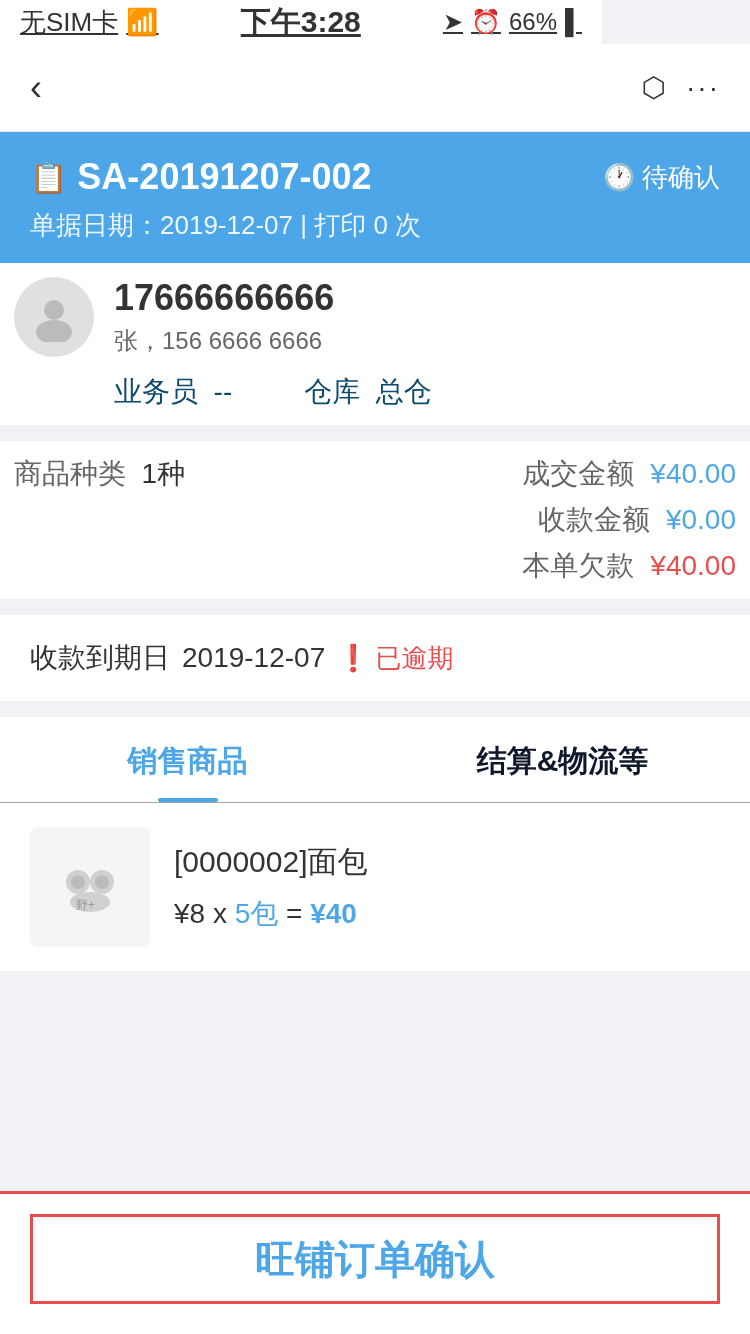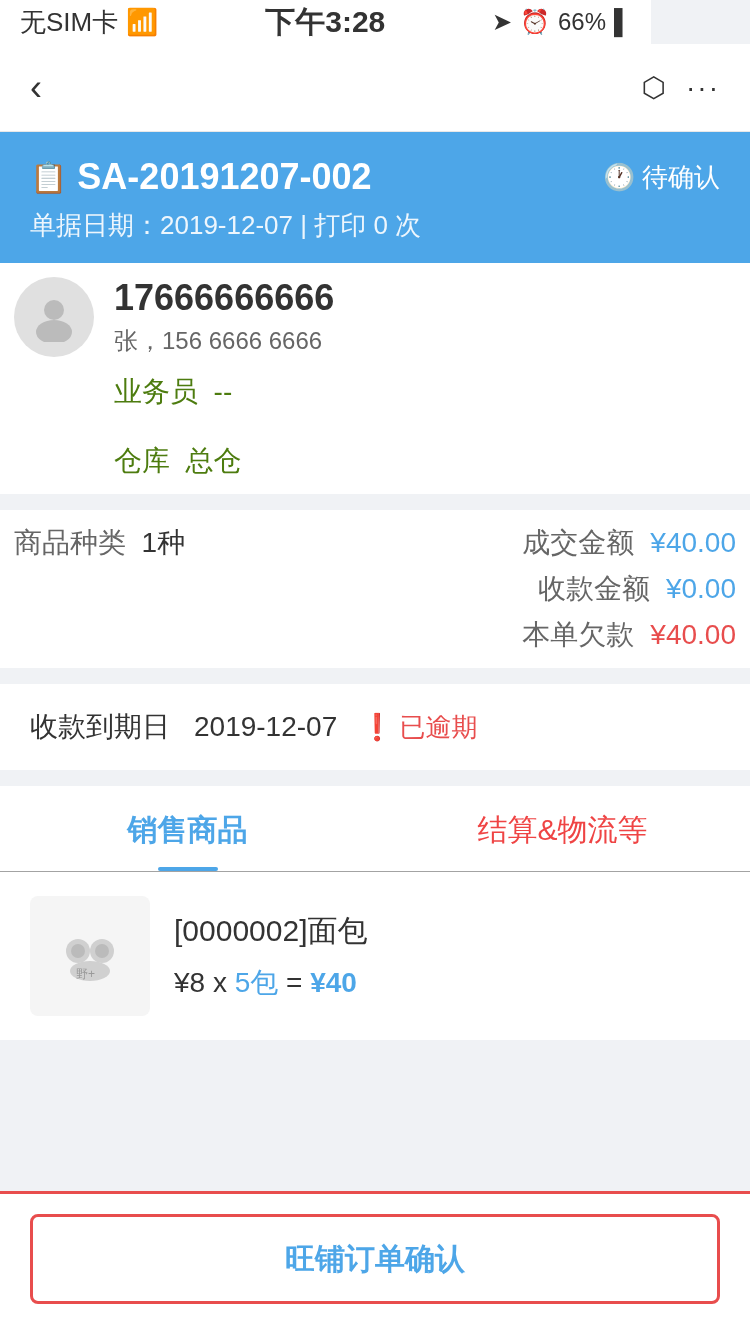--- a/index.html
+++ b/index.html
@@ -8,29 +8,30 @@
       width: 750px;
       min-height: 1334px;
       font-family: -apple-system, "PingFang SC", "Helvetica Neue", sans-serif;
       background: #f0f2f5;
       font-size: 28px;
       color: #333;
     }
 
     
     .status-bar {
-      width: 651px;
+      width: 602px;
       height: 44px;
       background: #fff;
       display: flex;
       align-items: center;
       justify-content: space-between;
       padding: 0 20px;
       font-size: 26px;
       font-weight: 500;
+      text-decoration: underline;
     }
     .status-left { display: flex; align-items: center; gap: 8px; }
     .status-center { font-size: 30px; font-weight: 600; }
     .status-right { display: flex; align-items: center; gap: 8px; font-size: 24px; }
 
     
     .nav-bar {
       width: 750px;
       height: 88px;
       background: #fff;
@@ -113,24 +114,23 @@
       color: #333;
       margin-bottom: 6px;
     }
     .customer-name {
       font-size: 24px;
       color: #666;
       margin-bottom: 16px;
     }
     .customer-meta {
       display: flex;
-      gap: 31px;
+      gap: 72px;
       font-size: 28px;
-      color: #4d7c0f;
-      flex-direction: column;
+      color: #0c4a6e;
     }
 
     
     .summary-row {
       display: flex;
       justify-content: space-between;
       align-items: flex-start;
     }
     .summary-left { font-size: 28px; color: #666; }
     .summary-left .value { color: #333; }
@@ -151,21 +151,21 @@
     .summary-item .amount-red { color: #e84d4d; }
 
     
     .due-section {
       background: #fff;
       padding: 24px 30px;
       font-size: 28px;
       color: #333;
       display: flex;
       align-items: center;
-      gap: 24px;
+      gap: 12px;
       margin-bottom: 16px;
     }
     .overdue-badge {
       display: inline-flex;
       align-items: center;
       gap: 6px;
       color: #e84d4d;
       font-size: 26px;
     }
 
@@ -174,23 +174,24 @@
       background: #fff;
       display: flex;
       border-bottom: 1px solid #a3a3a3;
       margin-bottom: 0;
     }
     .tab {
       flex: 1;
       text-align: center;
       padding: 24px 0 20px;
       font-size: 30px;
-      color: #ef4444;
+      color: #0f172a;
       position: relative;
       cursor: pointer;
+      font-weight: bold;
     }
     .tab.active {
       color: #4da6e8;
       font-weight: 600;
     }
     .tab.active::after {
       content: '';
       position: absolute;
       bottom: 0;
       left: 50%;
@@ -242,22 +243,22 @@
       width: 750px;
       background: #fff;
       padding: 20px 30px 30px;
       border-top: 3px solid #e84d4d;
     }
     .confirm-btn {
       width: 100%;
       height: 90px;
       background: #fff;
       border: 3px solid #e84d4d;
-      border-radius: 8px;
-      font-size: 30px;
+      border-radius: 0;
+      font-size: 40px;
       font-weight: 600;
       color: #4da6e8;
       cursor: pointer;
       display: flex;
       align-items: center;
       justify-content: center;
     }
 
     
     .icon-back { font-size: 36px; color: #333; font-weight: 300; }

